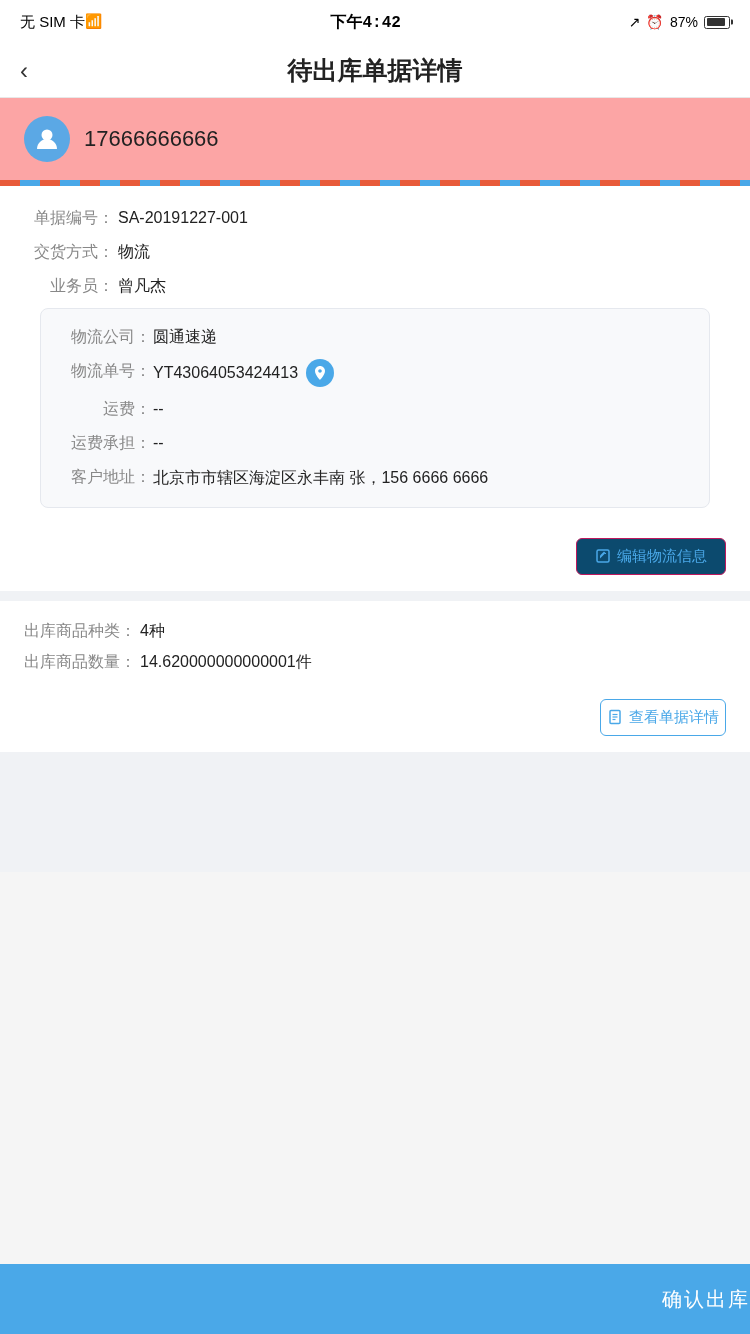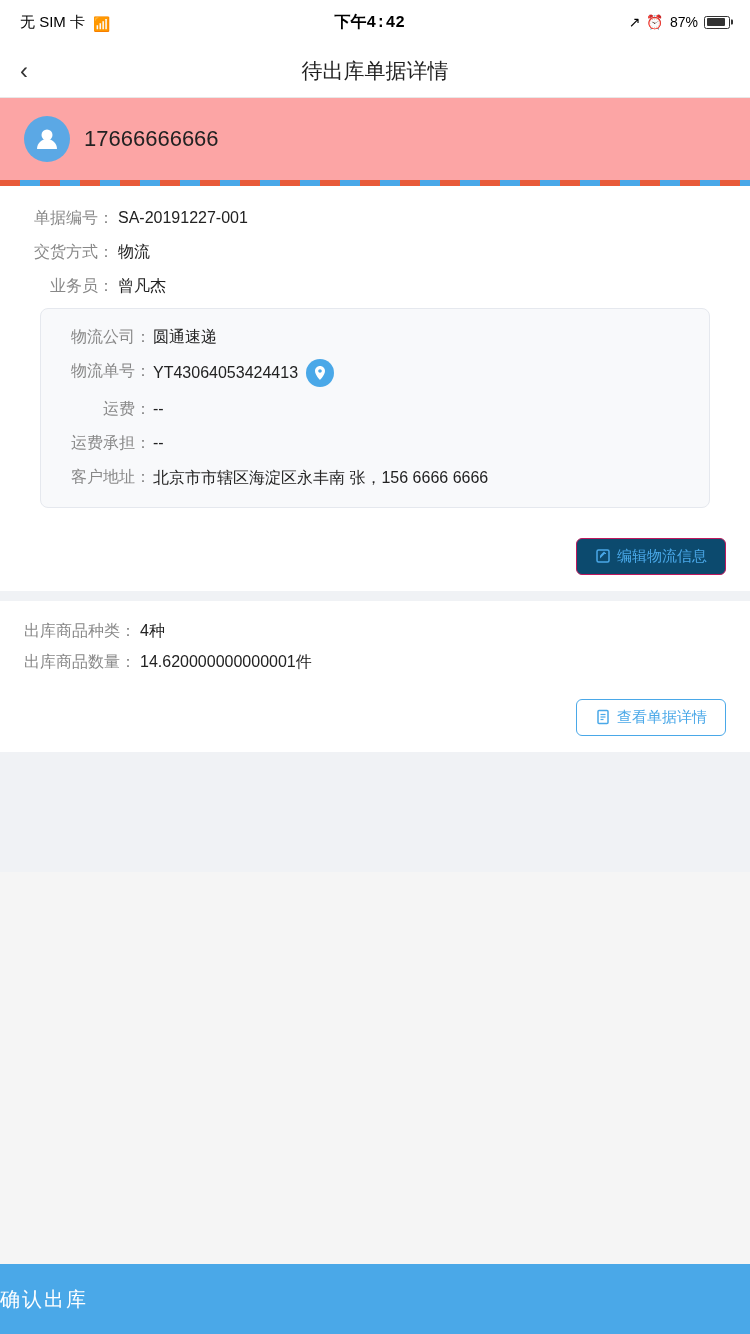--- a/index.html
+++ b/index.html
@@ -17,21 +17,21 @@
     .status-bar {
       background: #fff;
       height: 44px;
       display: flex;
       align-items: center;
       justify-content: space-between;
       padding: 0 20px;
       font-size: 15px;
       font-weight: 500;
     }
-    .status-left { display: flex; align-items: flex-end; gap: 8px; }
+    .status-left { display: flex; align-items: flex-start; }
     .status-center { font-size: 16px; font-weight: 600; font-family: Liberation Mono, monospace; }
     .status-right { display: flex; align-items: center; gap: 6px; font-size: 14px; }
     .wifi-icon { font-size: 14px; }
     .battery-bar {
       display: inline-flex;
       align-items: center;
       gap: 2px;
     }
     .battery-body {
       width: 26px; height: 13px;
@@ -74,22 +74,22 @@
       font-size: 24px;
       color: #333;
       cursor: pointer;
       padding: 8px;
       margin-left: -8px;
     }
     .nav-title {
       position: absolute;
       left: 50%;
       transform: translateX(-50%);
-      font-size: 21px;
-      font-weight: 400;
+      font-size: 25px;
+      font-weight: 700;
       color: #222;
     }
 
     
     .customer-section {
       background: #fca5a5;
       padding: 18px 24px;
       display: flex;
       align-items: center;
       gap: 14px;
@@ -251,21 +251,21 @@
       justify-content: flex-end;
       padding: 0 24px 16px 24px;
       background: #fff;
     }
     .view-detail-btn {
       display: flex;
       align-items: center;
       gap: 6px;
       border: 1px solid #4aa8e8;
       border-radius: 6px;
-      padding: 8px 18px;
+      padding: 8px 6px;
       color: #4aa8e8;
       font-size: 15px;
       background: #fff;
       cursor: pointer;
     }
 
     .bottom-space {
       flex: 1;
       background: #f0f2f5;
       min-height: 120px;
@@ -274,21 +274,21 @@
     
     .confirm-btn-bar {
       position: fixed;
       bottom: 0;
       left: 0;
       width: 750px;
       background: #4aa8e8;
       height: 70px;
       display: flex;
       align-items: center;
-      justify-content: flex-start;
+      justify-content: flex-end;
       cursor: pointer;
     }
     .confirm-btn-text {
       color: #fff;
       font-size: 20px;
       font-weight: 500;
       letter-spacing: 2px;
     }
 
     .content-wrap {

